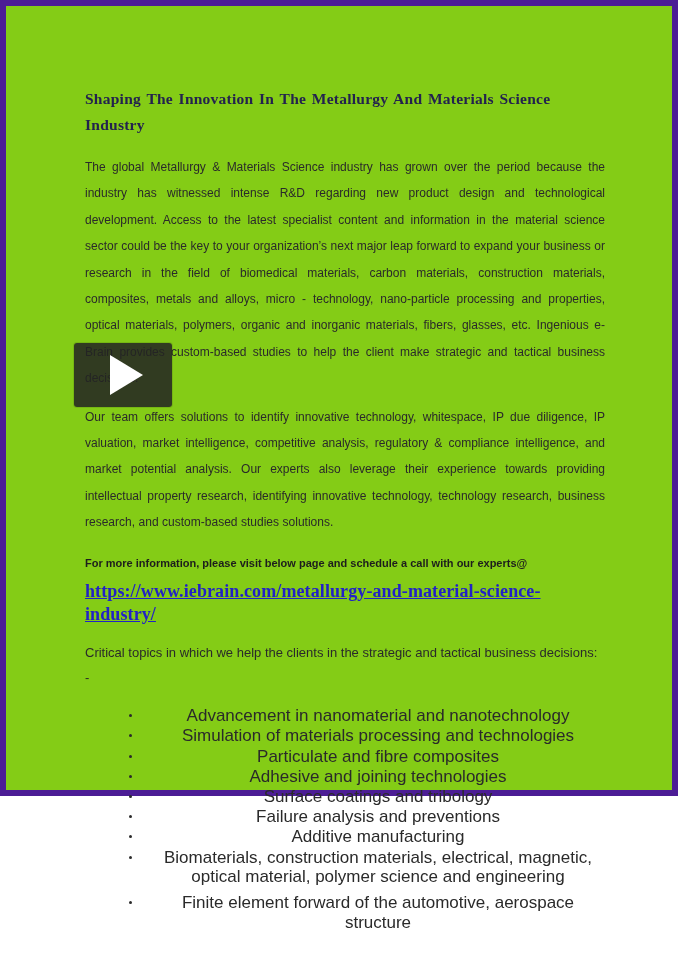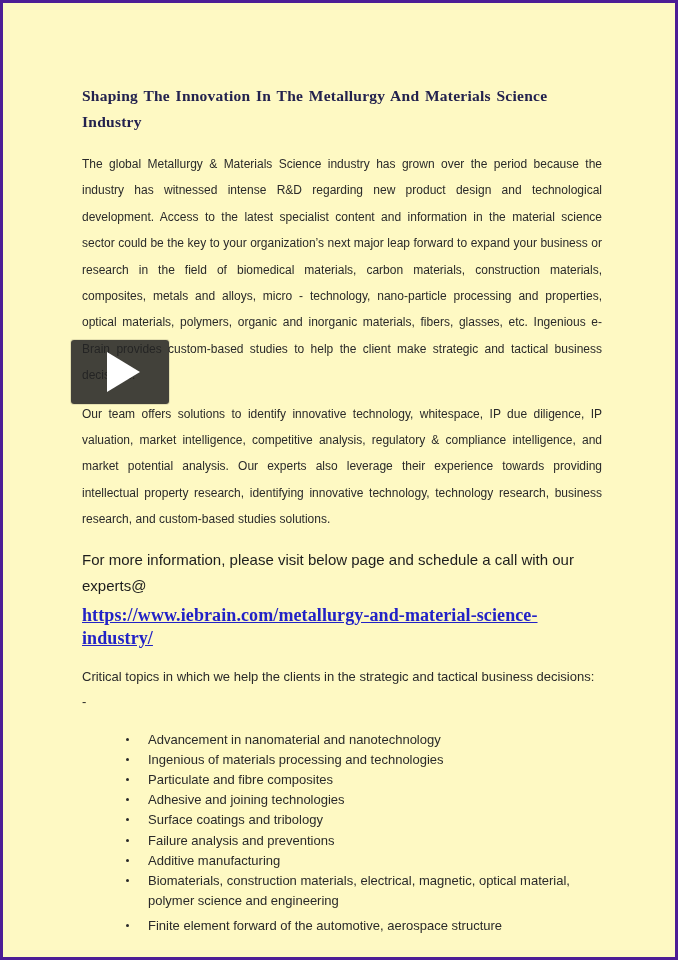--- a/index.html
+++ b/index.html
@@ -11,24 +11,24 @@
     width: 678px;
     height: 960px;
     overflow: hidden;
     font-family: "Liberation Sans", sans-serif;
     -webkit-font-smoothing: antialiased;
   }
 
   .page {
     position: relative;
     width: 678px;
-    height: 960px;
-    background: #fef9c3;
+    height: 796px;
+    background: #84cc16;
     box-sizing: border-box;
-    border: 3px solid #4c1d95;
+    border: 6px solid #4c1d95;
   }
 
   .content {
     position: absolute;
     left: 79px;
     top: 0;
     width: 520px;
   }
 
   
@@ -50,24 +50,24 @@
     line-height: 26.4px;
     color: #2a2a2a;
     text-align: justify;
     margin: 0;
     word-spacing: 0.2px;
   }
   .para-1 { margin-top: 16px; }
   .para-2 { margin-top: 12px; }
 
   .para-cta {
-    font-size: 15px;
+    font-size: 11px;
     line-height: 26.4px;
     color: #1d1d1d;
-    font-weight: normal;
+    font-weight: bold;
     text-align: left;
     margin: 0;
     margin-top: 14px;
   }
 
   .link-line {
     margin: 0;
     margin-top: 4px;
     line-height: 22px;
   }
@@ -92,24 +92,25 @@
   
   .bullets {
     list-style: none;
     margin: 0;
     padding: 0;
     margin-top: 16px;
   }
   .bullets li {
     position: relative;
     padding-left: 66px;
-    font-size: 13px;
+    font-size: 17px;
     line-height: 20.2px;
     color: #2a2a2a;
     margin-bottom: 0;
+    text-align: center;
   }
   .bullets li .bullet-dot {
     position: absolute;
     left: 44px;
     top: 8px;
     width: 3px;
     height: 3px;
     background: #2a2a2a;
     border-radius: 50%;
   }
@@ -161,21 +162,21 @@
 
     <p class="para-lead">Critical topics in which we help the clients in the strategic and tactical business decisions: -</p>
 
     <ul class="bullets">
       <li>
         <span class="bullet-dot"></span>
         <span>Advancement in nanomaterial and nanotechnology</span>
       </li>
       <li>
         <span class="bullet-dot"></span>
-        <span>Ingenious of materials processing and technologies</span>
+        <span>Simulation of materials processing and technologies</span>
       </li>
       <li>
         <span class="bullet-dot"></span>
         <span>Particulate and fibre composites</span>
       </li>
       <li>
         <span class="bullet-dot"></span>
         <span>Adhesive and joining technologies</span>
       </li>
       <li>

